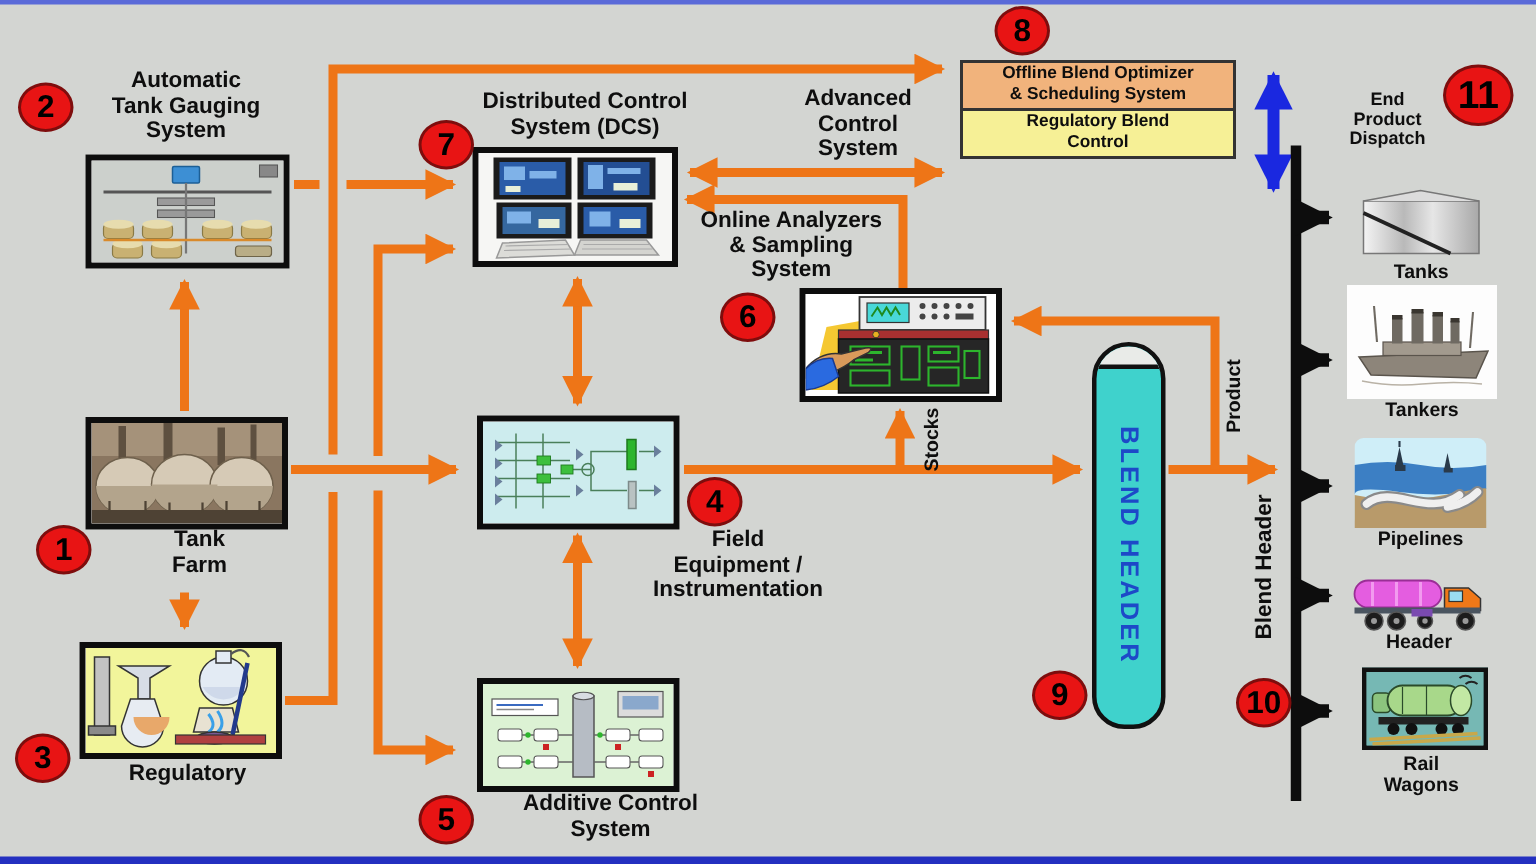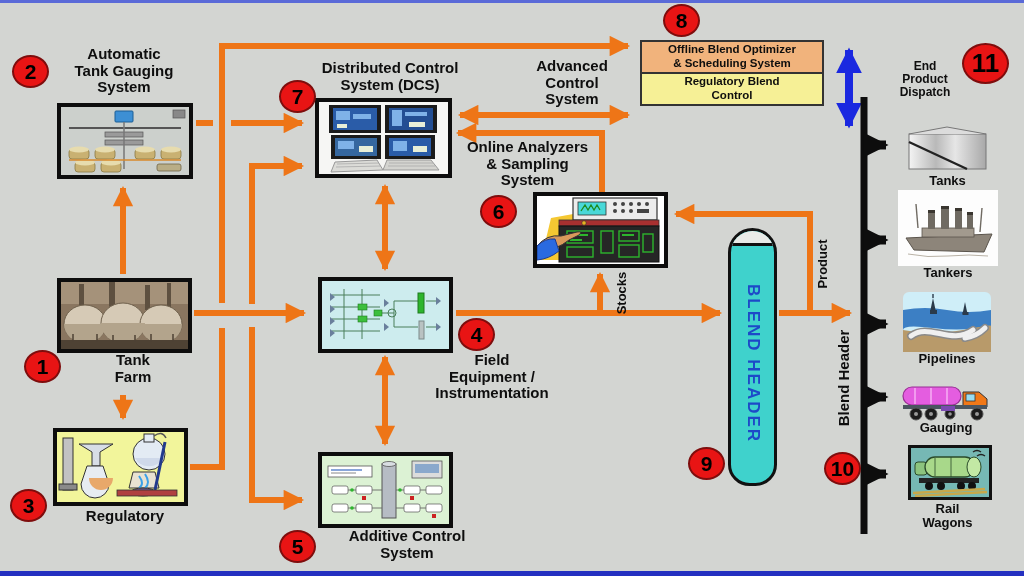--- a/index.html
+++ b/index.html
@@ -460,21 +460,21 @@
       </g>
       <g fill="#999">
           <circle cx="15" cy="30" r="2"></circle>
           <circle cx="30" cy="30" r="2"></circle>
           <circle cx="49" cy="30" r="1.8"></circle>
           <circle cx="76" cy="30" r="2"></circle>
         </g>
       <rect x="40" y="22" width="14" height="5" fill="#7a4ab0"></rect>
     </svg>
   </div>
-  <div class="lbl" style="left:901px;top:421px;width:90px;font-size:13px;">Gauging</div>
+  <div class="lbl" style="left:901px;top:421px;width:90px;font-size:13px;">Header</div>
 
   <div style="position:absolute;left:908px;top:445px;width:84px;height:55px;border:3px solid #111;box-sizing:border-box;background:#76b8b4;">
     <svg width="78" height="49" viewBox="0 0 78 49">
       <rect width="78" height="49" fill="#76b8b4"></rect>
       <rect x="4" y="14" width="12" height="13" rx="3" fill="#8cc47e" stroke="#2a4a2a"></rect>
       <rect x="14" y="9" width="50" height="20" rx="10" fill="#a8d88a" stroke="#2a4a2a" stroke-width="1.3"></rect>
       <ellipse cx="63" cy="19" rx="7" ry="10" fill="#c2e8a4" stroke="#2a4a2a"></ellipse>
       <g stroke="#2a4a2a" stroke-width="0.8">
           <line x1="24" y1="10" x2="24" y2="28"></line>
           <line x1="40" y1="9" x2="40" y2="29"></line>

